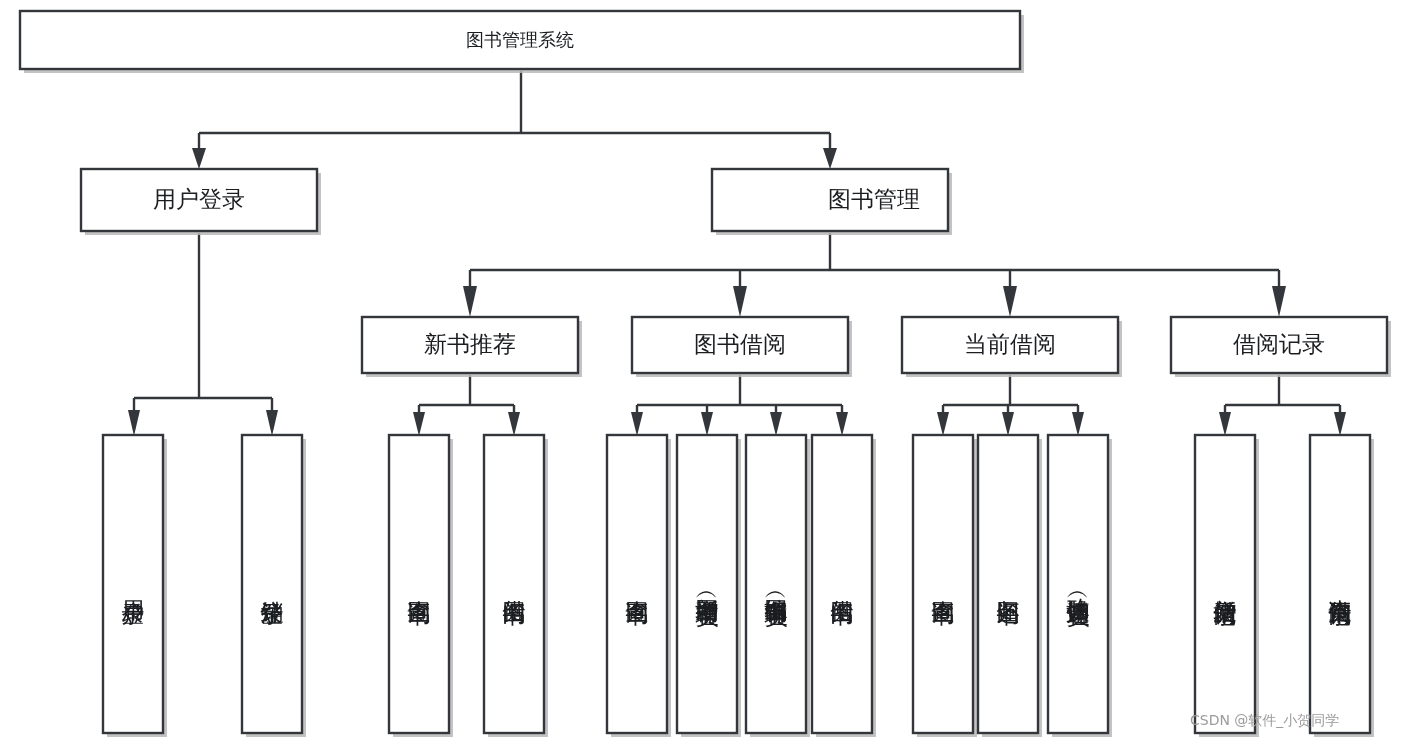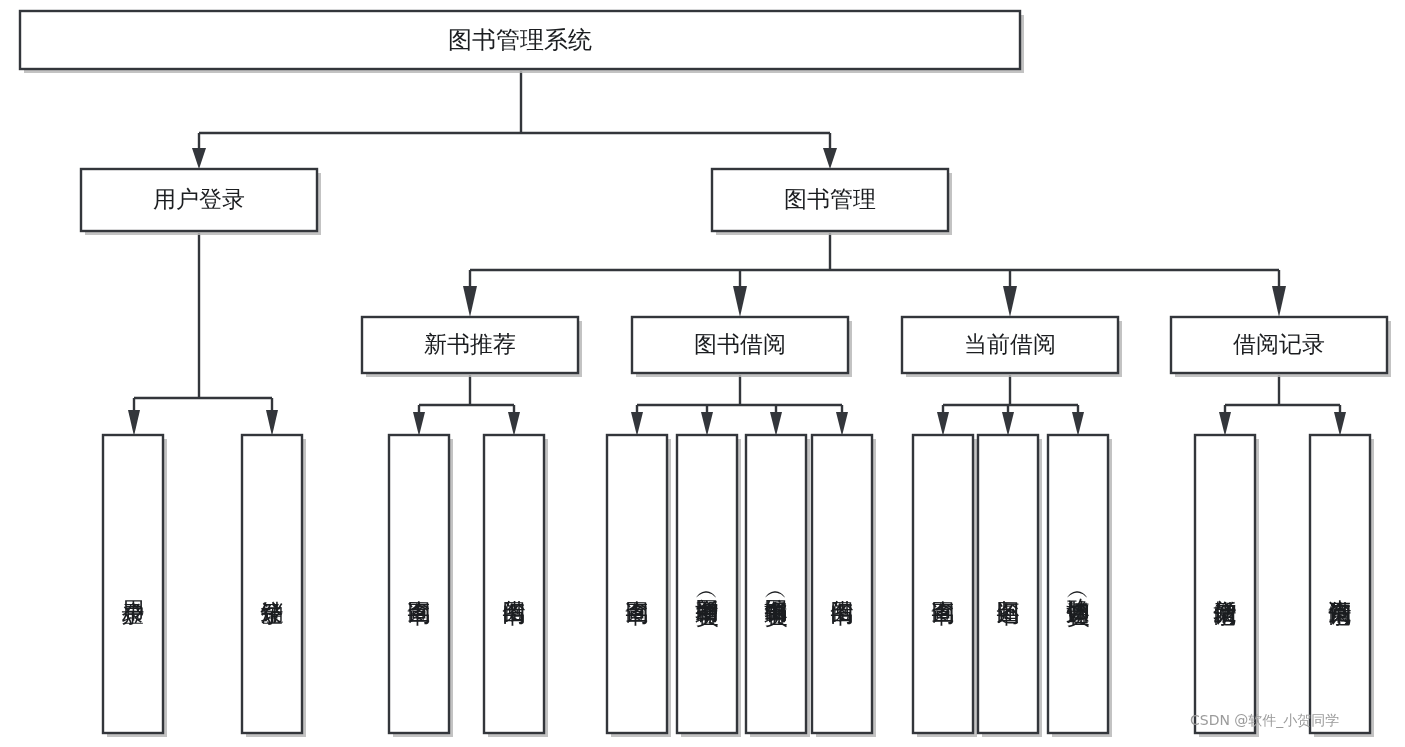--- a/index.html
+++ b/index.html
@@ -56,21 +56,21 @@
     font-family: "DejaVu Sans", "Liberation Sans", sans-serif;
     text-align: center;
     line-height: 1.18;
     pointer-events: none;
     white-space: nowrap;
   }
   .label-h {
     font-size: 23px;
   }
   .label-top {
-    font-size: 24px;
+    font-size: 18px;
   }
   .label-v {
     writing-mode: vertical-rl;
     text-orientation: upright;
     font-size: 23px;
     letter-spacing: 1px;
     line-height: 1.0;
   }
   .watermark {
     position: absolute;
@@ -214,21 +214,21 @@
 
       <rect class="node-shadow" x="1314" y="439" width="60" height="298"></rect>
       <rect class="node-rect" x="1310" y="435" width="60" height="298"></rect>
     </g>
   </svg>
 
   <div class="node-label label-top" style="left:20px; top:11px; width:1000px; height:58px;">图书管理系统</div>
 
   <div class="node-label label-h" style="left:81px; top:169px; width:236px; height:62px;">用户登录</div>
 
-  <div class="node-label label-h" style="left:712px; top:169px; width:236px; height:62px;">图书管理</div>
+  <div class="node-label label-h" style="left:712px; top:169px; width:236px; height:62px;padding-left:44px;">图书管理</div>
 
   <div class="node-label label-h" style="left:362px; top:317px; width:216px; height:56px;border-radius:26px;">新书推荐</div>
 
   <div class="node-label label-h" style="left:902px; top:317px; width:216px; height:56px;">当前借阅</div>
 
   <div class="node-label label-h" style="left:632px; top:317px; width:216px; height:56px;">图书借阅</div>
 
   <div class="node-label label-h" style="left:1171px; top:317px; width:216px; height:56px;">借阅记录</div>
 
   <div class="node-label label-v" style="left:103px; top:435px; width:60px; height:298px;">用户登录</div>

